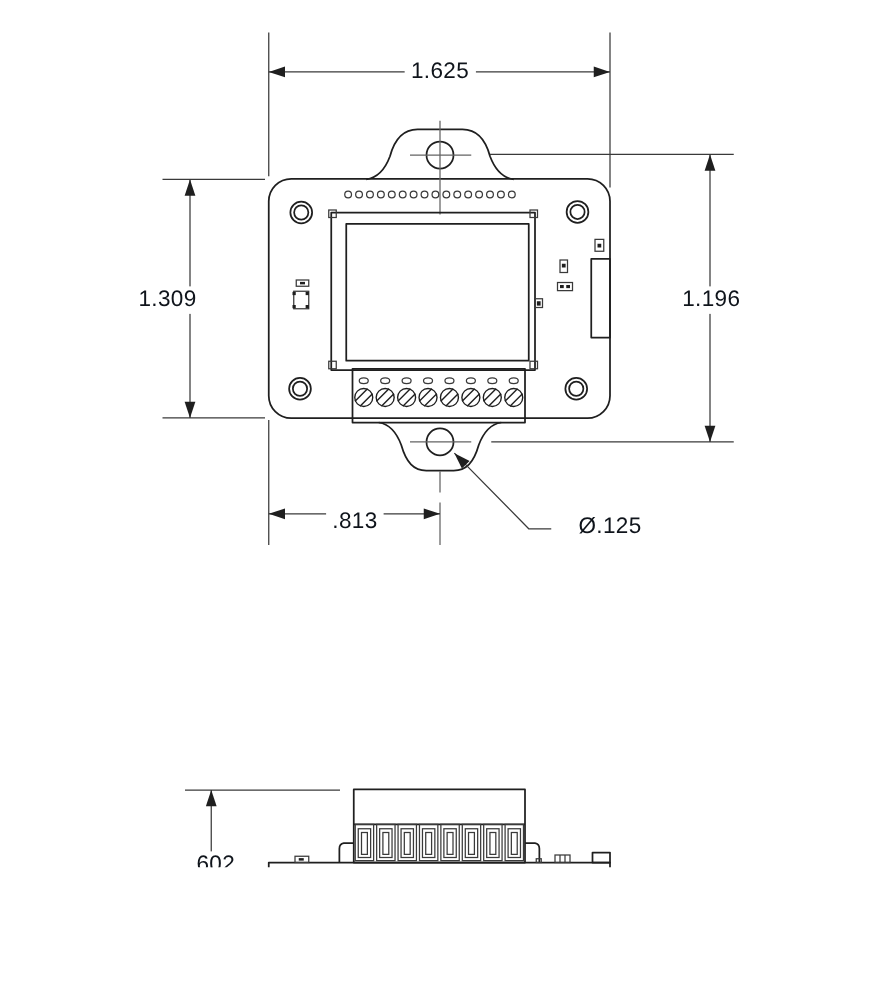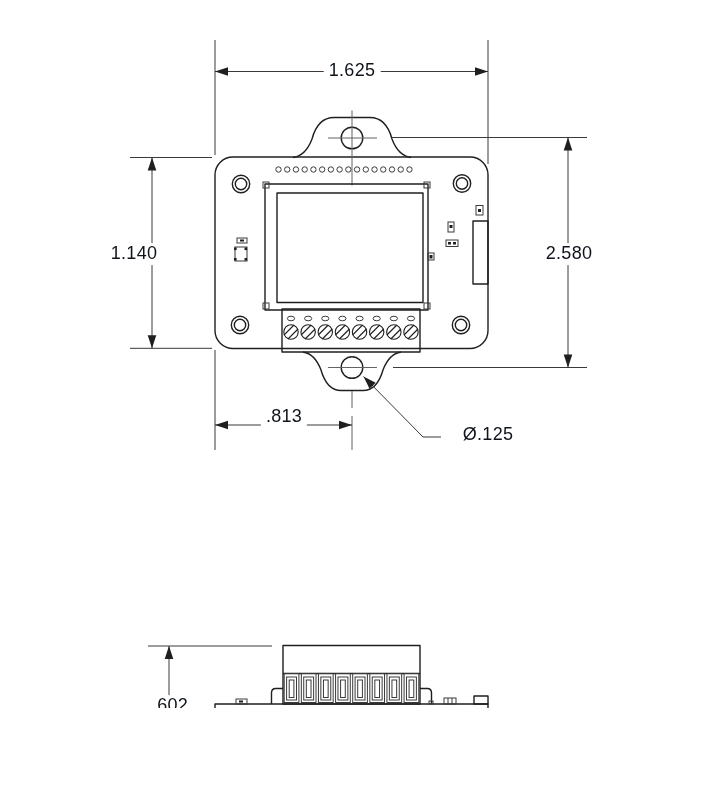--- a/index.html
+++ b/index.html
@@ -1,17 +1,17 @@
 <!DOCTYPE html>
 <html><head>
 <meta charset="utf-8">
 <style>
   html,body{margin:0;padding:0;background:#ffffff;}
   #canvas{position:relative;width:705px;height:694px;background:#fff;
-          font-family:"Liberation Sans",sans-serif;overflow:hidden;margin-top:14px;}
+          font-family:"Liberation Sans",sans-serif;overflow:hidden;}
   svg{position:absolute;left:0;top:0;}
   .main{stroke:#1f1f1f;stroke-width:1.4;fill:none;stroke-linejoin:round;}
   .thin{stroke:#3a3a3a;stroke-width:1;fill:none;}
   .cl{stroke:#636363;stroke-width:1;fill:none;}
   .hatch{stroke:#1f1f1f;stroke-width:1.1;fill:none;}
   .arrowhead{fill:#1f1f1f;stroke:none;}
   .ink{fill:#1f1f1f;stroke:none;}
   .dim-label{position:absolute;transform:translate(-50%,-50%);background:#fff;
              color:#0f141b;font-size:18px;letter-spacing:.3px;padding:1px 5px;
              white-space:nowrap;line-height:1.1;}
@@ -206,18 +206,18 @@
         <polygon points="388.5,707.5 397.5,707.5 393,716.5" class="thin" fill="#fff"></polygon>
         <polygon points="406,707.5 415,707.5 410.5,716.5" class="thin" fill="#fff"></polygon>
         <polygon points="423.5,707.5 432.5,707.5 428,716.5" class="thin" fill="#fff"></polygon>
         <line x1="258" y1="702" x2="258" y2="713" class="thin"></line>
         <line x1="443" y1="702" x2="443" y2="713" class="thin"></line>
         <line x1="258" y1="713" x2="443" y2="713" class="main"></line>
       </g>
     </svg>
 
   <div class="dim-label" style="left:352px;top:57px">1.625</div>
-  <div class="dim-label" style="left:134px;top:240px">1.140</div>
-  <div class="dim-label" style="left:569px;top:240px">2.580</div>
-  <div class="dim-label" style="left:284px;top:403px">.813</div>
+  <div class="dim-label" style="left:134px;top:240px">1.309</div>
+  <div class="dim-label" style="left:569px;top:240px">1.196</div>
+  <div class="dim-label" style="left:284px;top:417px">.813</div>
   <div class="dim-label" style="left:488px;top:421px">Ø.125</div>
   <div class="dim-label" style="left:170px;top:692px">.602</div>
 </div>
 
 </body></html>

